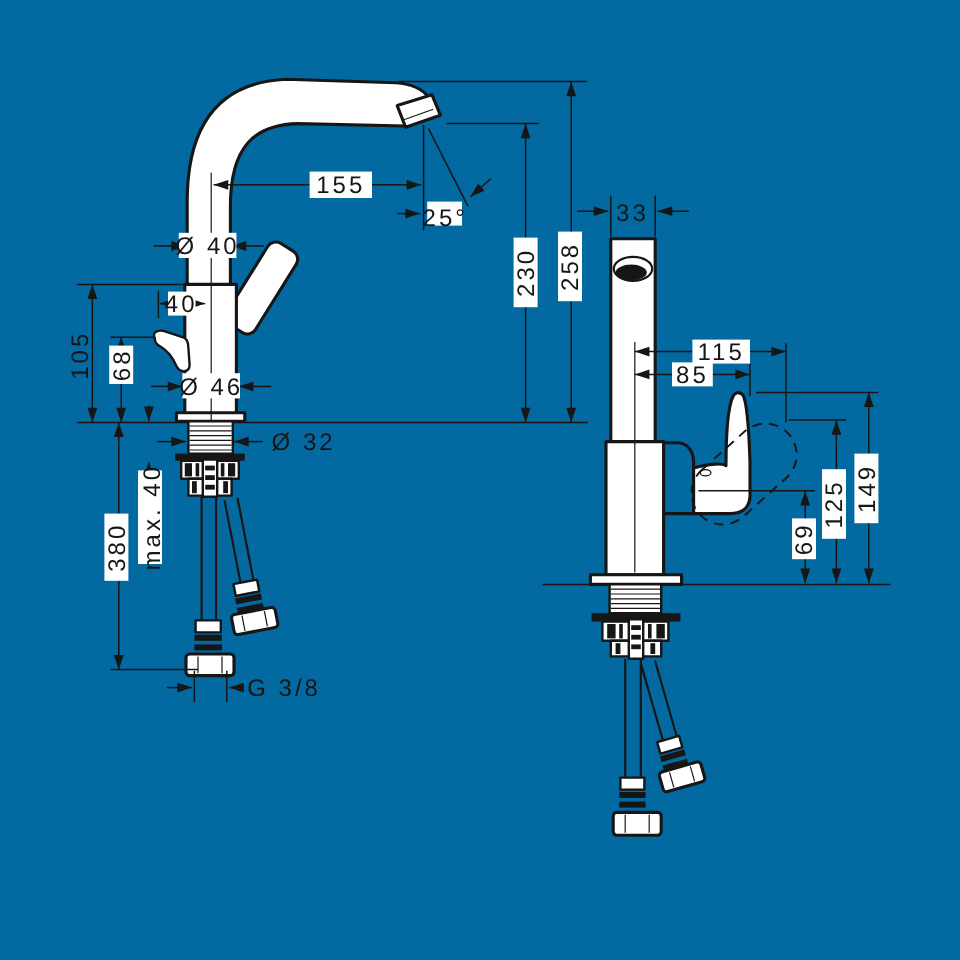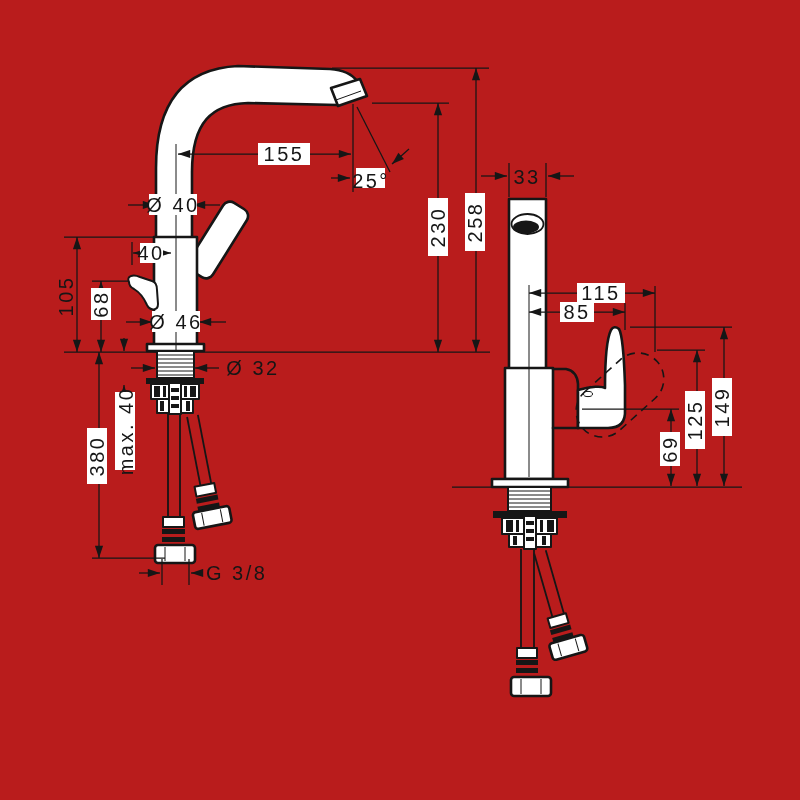--- a/index.html
+++ b/index.html
@@ -1,16 +1,16 @@
 <!DOCTYPE html>
 <html><head>
 <meta charset="utf-8">
 <style>
   html,body{margin:0;padding:0;background:#ffffff;}
-  .page{width:800px;height:800px;background:#b91c1c;position:relative;overflow:hidden;
+  .page{width:800px;height:800px;background:#0369a1;position:relative;overflow:hidden;
         font-family:"Liberation Sans",sans-serif;}
   svg{display:block;}
   svg text{font-family:"Liberation Sans",sans-serif;font-size:20px;letter-spacing:2.5px;
            fill:#161616;}
   .o  {stroke:#161616;stroke-width:2.6;fill:none;stroke-linejoin:round;stroke-linecap:round;}
   .of {stroke:#161616;stroke-width:2.6;fill:#ffffff;stroke-linejoin:round;}
   .o2 {stroke:#161616;stroke-width:2;fill:#ffffff;stroke-linejoin:round;}
   .o1 {stroke:#161616;stroke-width:1.8;fill:none;}
   .d  {stroke:#161616;stroke-width:1.25;fill:none;}
   .t  {stroke:#161616;stroke-width:1;fill:none;}

